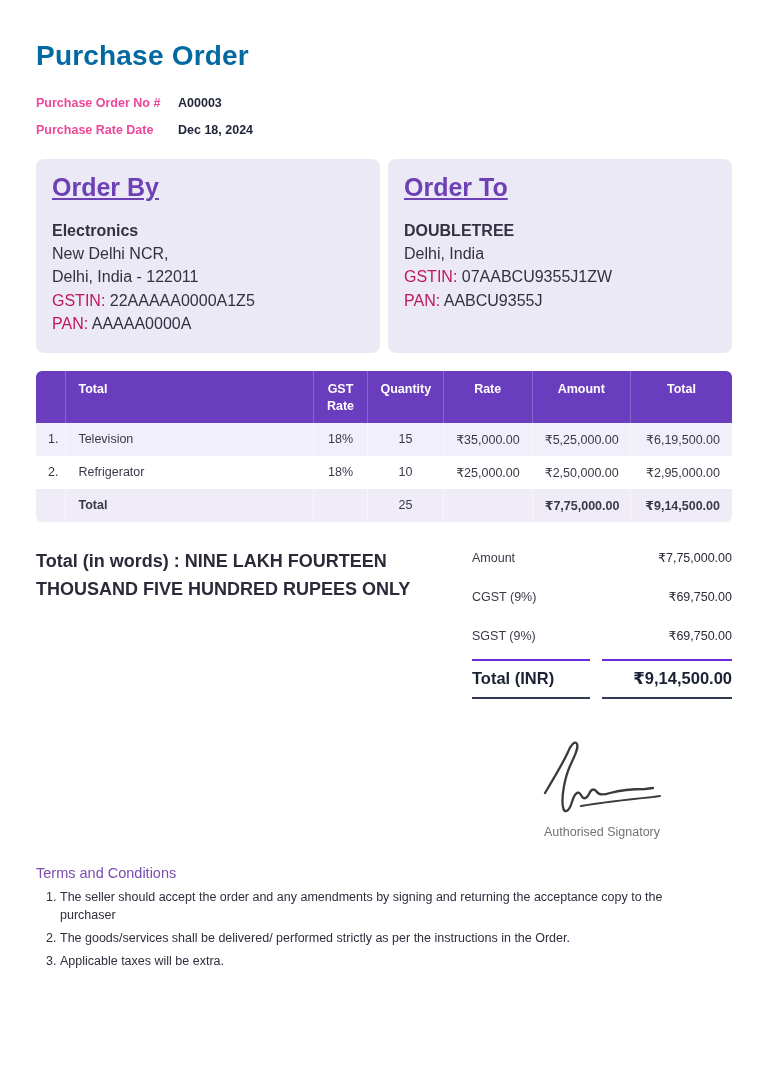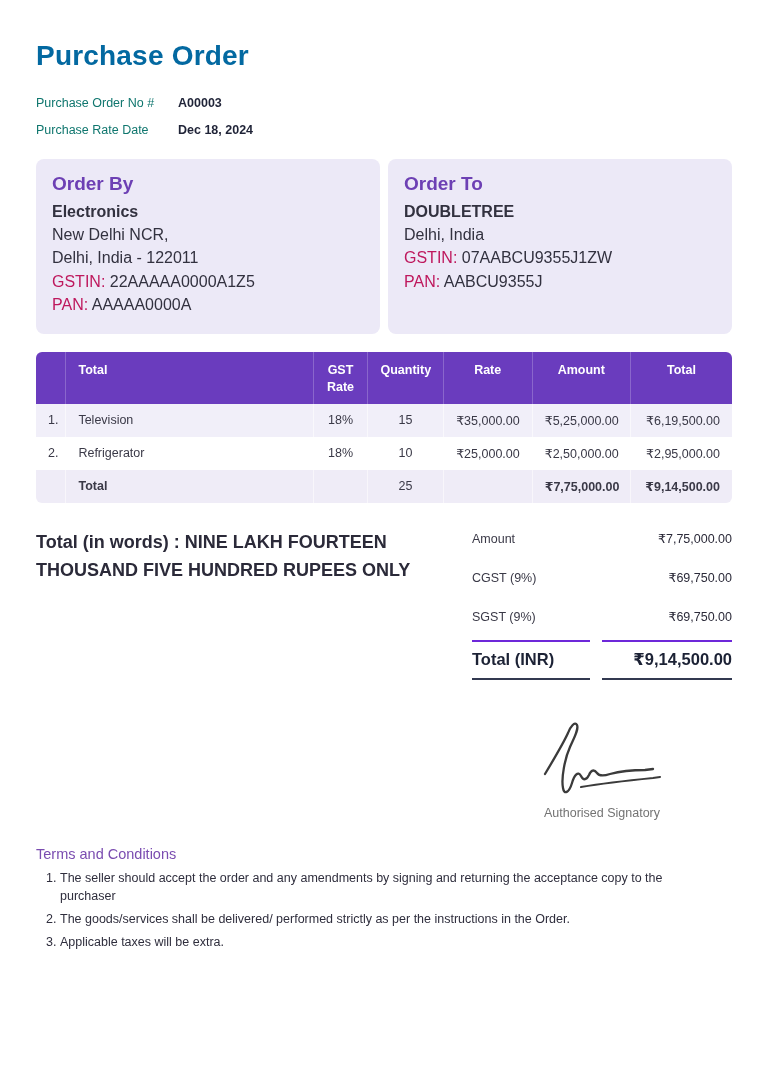--- a/index.html
+++ b/index.html
@@ -18,43 +18,44 @@
   .doc-title {
     color: #0369a1;
     font-size: 28px;
     font-weight: 600;
     letter-spacing: 0.2px;
     margin-bottom: 24px;
   }
   .meta-row { display: flex; align-items: baseline; margin-bottom: 13px; }
   .meta-label {
     width: 142px;
-    color: #0f766e;
-    font-weight: 400;
+    color: #ec4899;
+    font-weight: 700;
     font-size: 12.5px;
   }
   .meta-value {
     color: #1f2337;
     font-weight: 700;
     font-size: 12.5px;
   }
 
   
   .panels { display: flex; gap: 8px; margin-top: 22px; }
   .panel {
     flex: 1;
     background: #ece9f7;
     border-radius: 8px;
     padding: 14px 16px 18px 16px;
   }
   .panel-heading {
     color: #6d40b4;
-    font-size: 19px;
+    font-size: 25px;
     font-weight: 600;
-    margin-bottom: 5px;
+    margin-bottom: 17px;
+    text-decoration: underline;
   }
   .panel p { font-size: 16px; line-height: 1.45; color: #32313f; }
   .party-name { font-weight: 700; color: #23222f; }
   .inline-label { font-weight: 400; color: #be185d; }
 
   
   table.items {
     width: 100%;
     margin-top: 18px;
     border-collapse: collapse;

